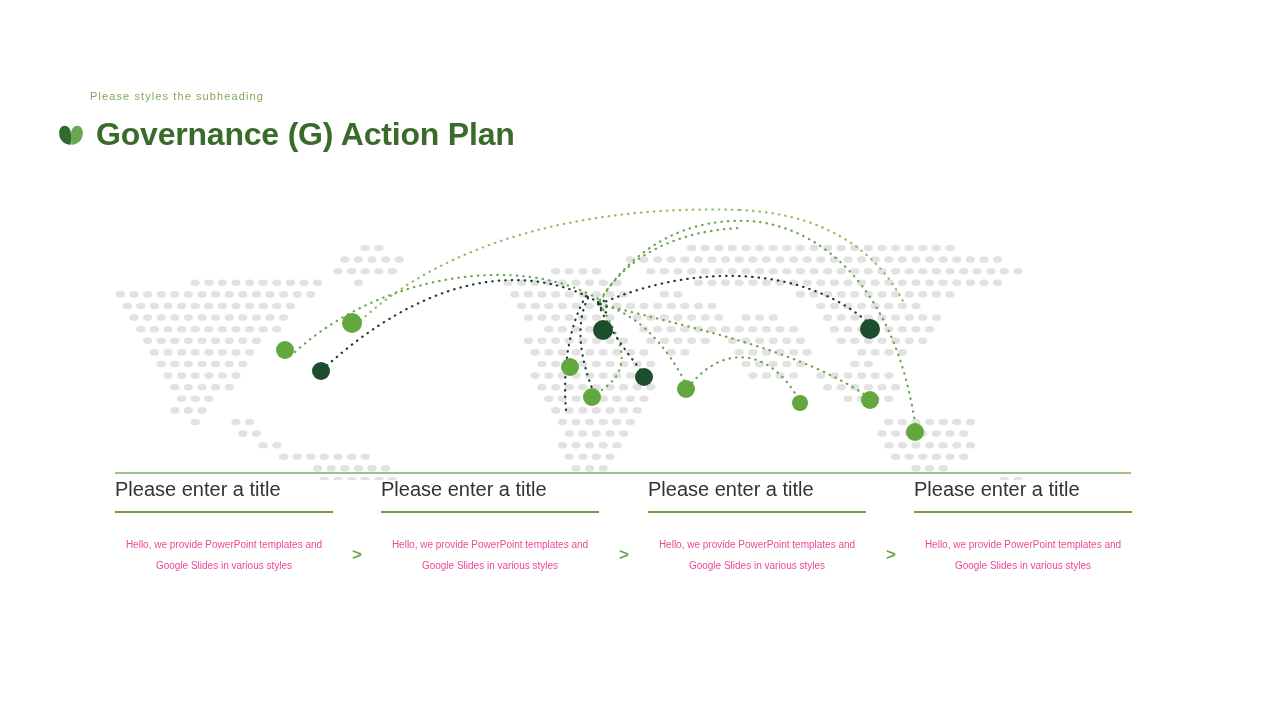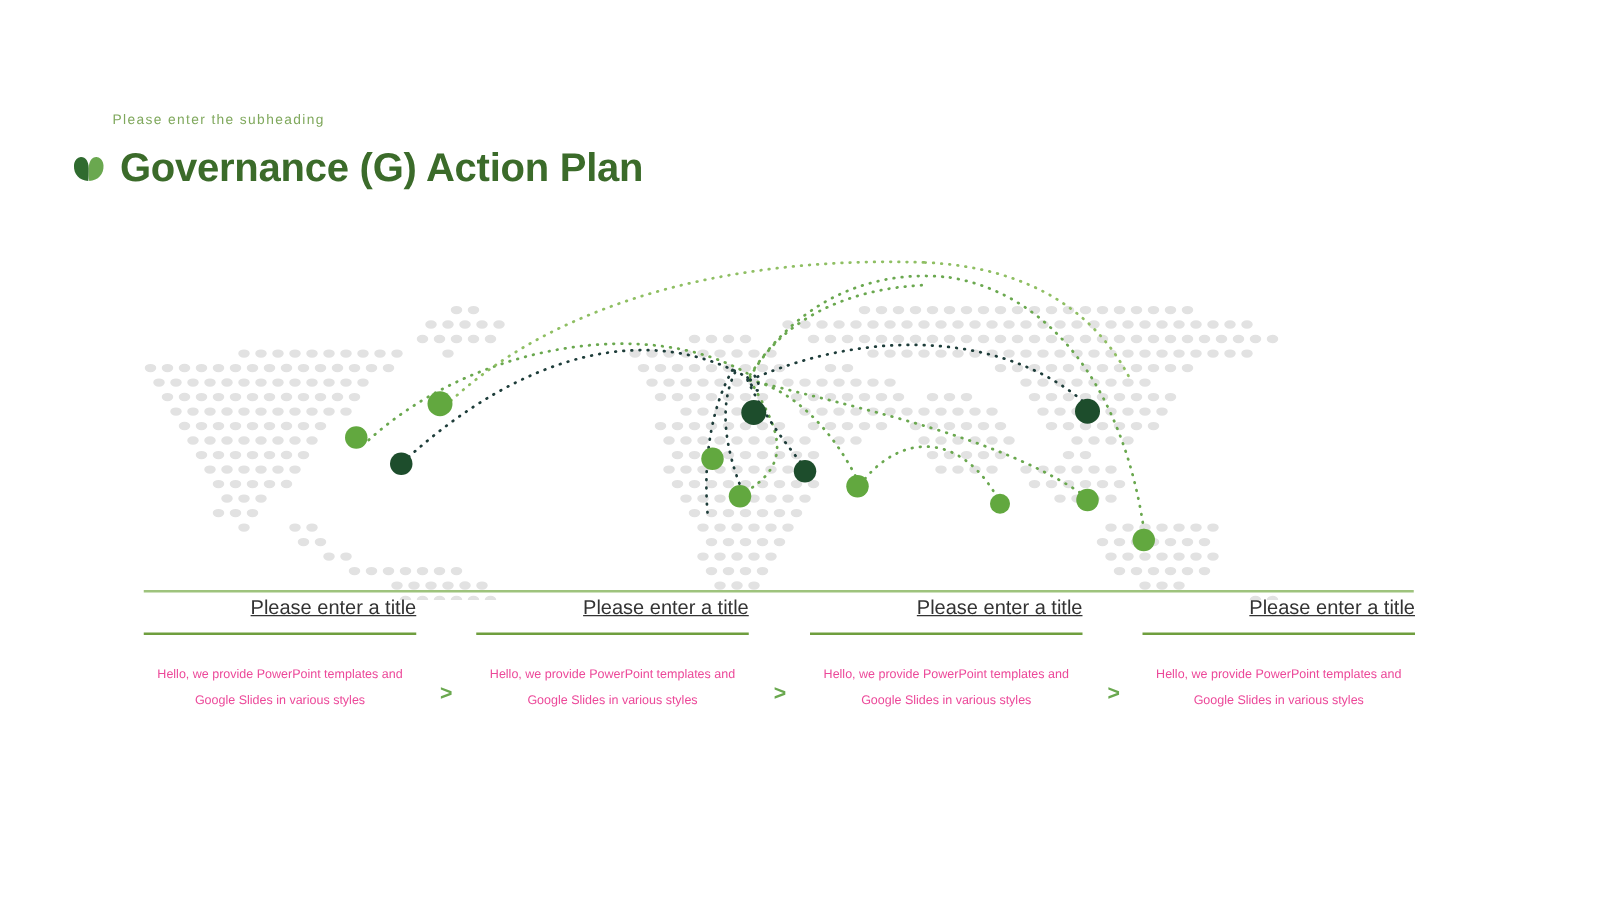--- a/index.html
+++ b/index.html
@@ -40,26 +40,25 @@
   #marker-layer{position:absolute;left:0;top:180px;width:1280px;height:300px;}
 
   
   .top-rule{
     position:absolute;left:115px;top:472px;width:1016px;height:2px;
     background:#9ec37d;
   }
   .cols{position:absolute;left:0;top:478px;width:1280px;height:180px;}
   .col{position:absolute;top:0;width:218px;}
   .col-title{
-    text-align:right;
-    font-size:16px;
+    text-align:left;
+    font-size:20px;
     color:#333333;
     padding-bottom:10px;
     white-space:nowrap;
-    text-decoration:underline;
   }
   .col-rule{height:2px;background:#6f9e3e;width:100%;}
   .col-body{
     margin-top:22px;
     text-align:center;
     font-size:10px;
     line-height:2.05;
     color:#ec4899;
   }
   .chevron{
@@ -68,21 +67,21 @@
     font-weight:bold;
     color:#6aa84f;
     line-height:1;
   }
 </style>
 </head>
 <body>
 
 <div id="slide">
 
-  <div class="subheading">Please enter the subheading</div>
+  <div class="subheading">Please styles the subheading</div>
 
   <div class="title-row">
     <svg class="leaf-icon" viewBox="0 0 32 32">
       <path d="M15.6 26.5 C8.0 26.0 3.0 20.5 3.4 13.2 C3.6 9.4 5.6 6.6 8.6 6.1 C12.8 5.4 16.0 9.4 16.0 15.6 C16.0 20.0 16.0 24.0 15.6 26.5 Z" fill="#2f6b2f"></path>
       <path d="M16.4 26.5 C16.0 24.0 16.0 20.0 16.0 15.6 C16.0 9.4 19.2 5.4 23.4 6.1 C26.4 6.6 28.4 9.4 28.6 13.2 C29.0 20.5 24.0 26.0 16.4 26.5 Z" fill="#6aa84f"></path>
     </svg>
     <div class="title-text">Governance (G) Action Plan</div>
   </div>
 
   <svg id="map-layer" viewBox="0 0 1280 300">

